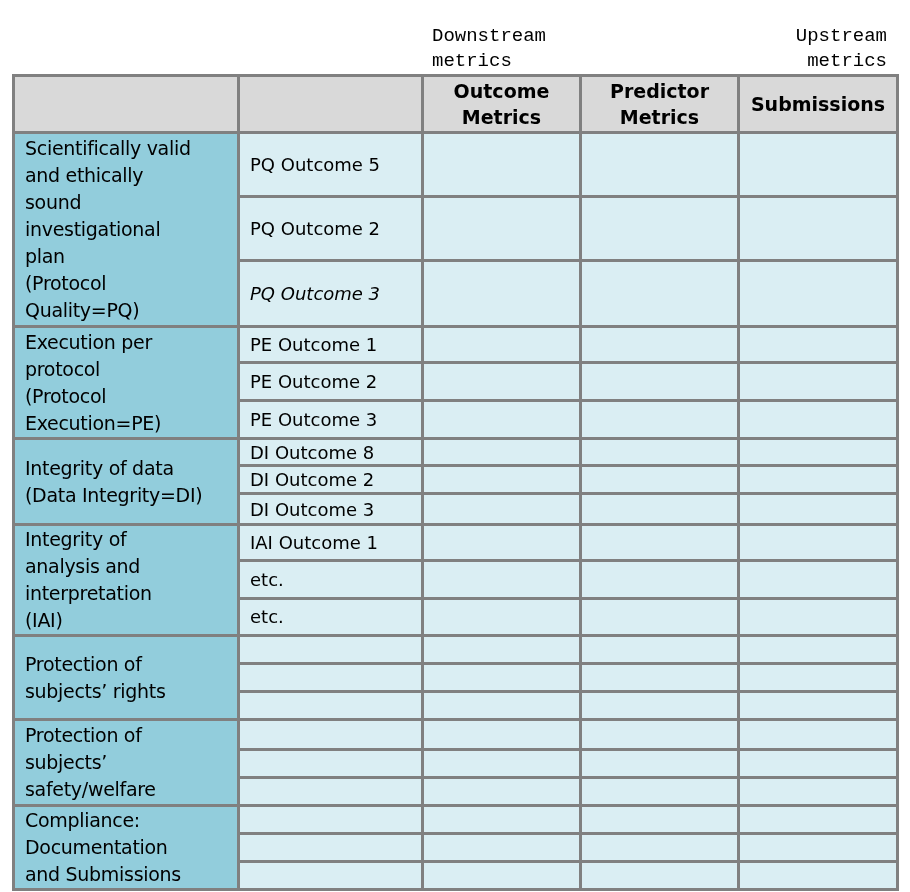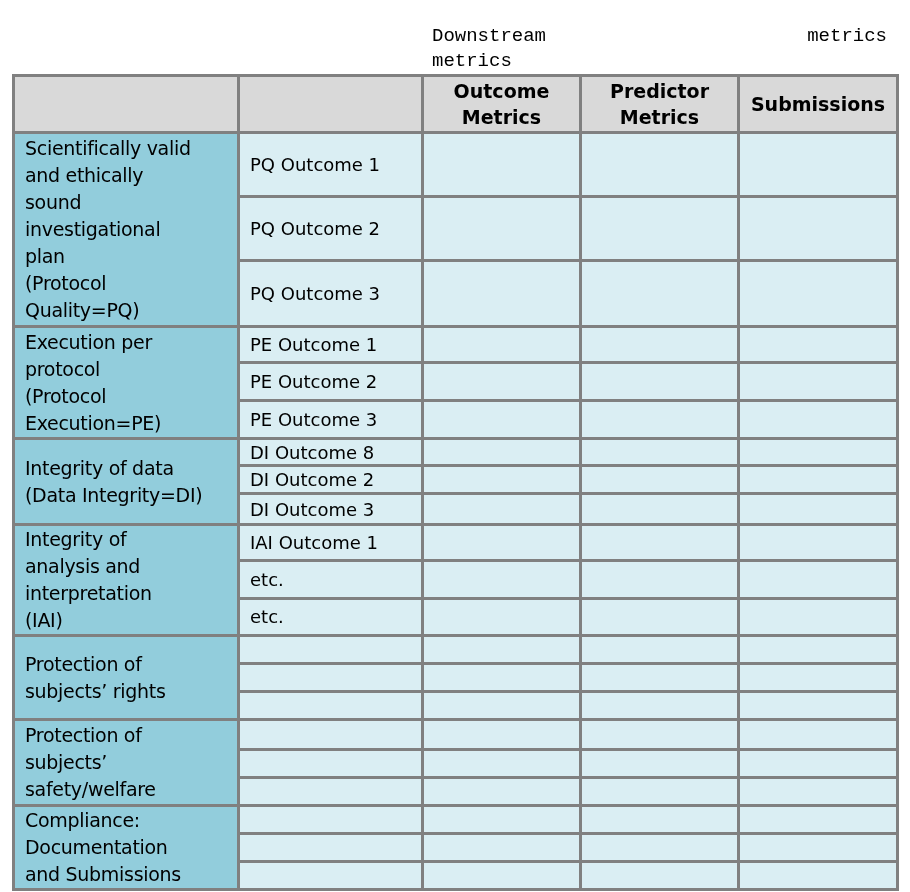--- a/index.html
+++ b/index.html
@@ -18,20 +18,21 @@
   th span, td span { display:inline-block; }
 </style>
 </head>
 <body>
 
 <div class="above" id="downstream">
   <div>Downstream</div>
   <div>metrics</div>
 </div>
 <div class="above" id="upstream">
+  <div>Upstream</div>
   <div>metrics</div>
 </div>
 
 <table>
   <colgroup>
     <col style="width:225px">
       <col style="width:184px">
       <col style="width:158px">
       <col style="width:158px">
       <col style="width:159px">
@@ -55,32 +56,32 @@
       <tr style="height: 64px;">
         <td class="cat" rowspan="3">
           <div>Scientifically valid</div>
           <div>and ethically</div>
           <div>sound</div>
           <div>investigational</div>
           <div>plan</div>
           <div>(Protocol</div>
           <div>Quality=PQ)</div>
         </td>
-        <td class="sub">PQ Outcome 1</td>
+        <td class="sub">PQ Outcome 5</td>
         <td class="empty"></td>
         <td class="empty"></td>
         <td class="empty"></td>
       </tr>
       <tr style="height: 64px;">
         <td class="sub">PQ Outcome 2</td>
         <td class="empty"></td>
         <td class="empty"></td>
         <td class="empty"></td>
       </tr>
-      <tr style="height: 66px;">
+      <tr style="height: 66px; font-style: italic;">
         <td class="sub">PQ Outcome 3</td>
         <td class="empty"></td>
         <td class="empty"></td>
         <td class="empty"></td>
       </tr>
       <tr style="height: 36px;">
         <td class="cat" rowspan="3">
           <div>Execution per</div>
           <div>protocol</div>
           <div>(Protocol</div>

